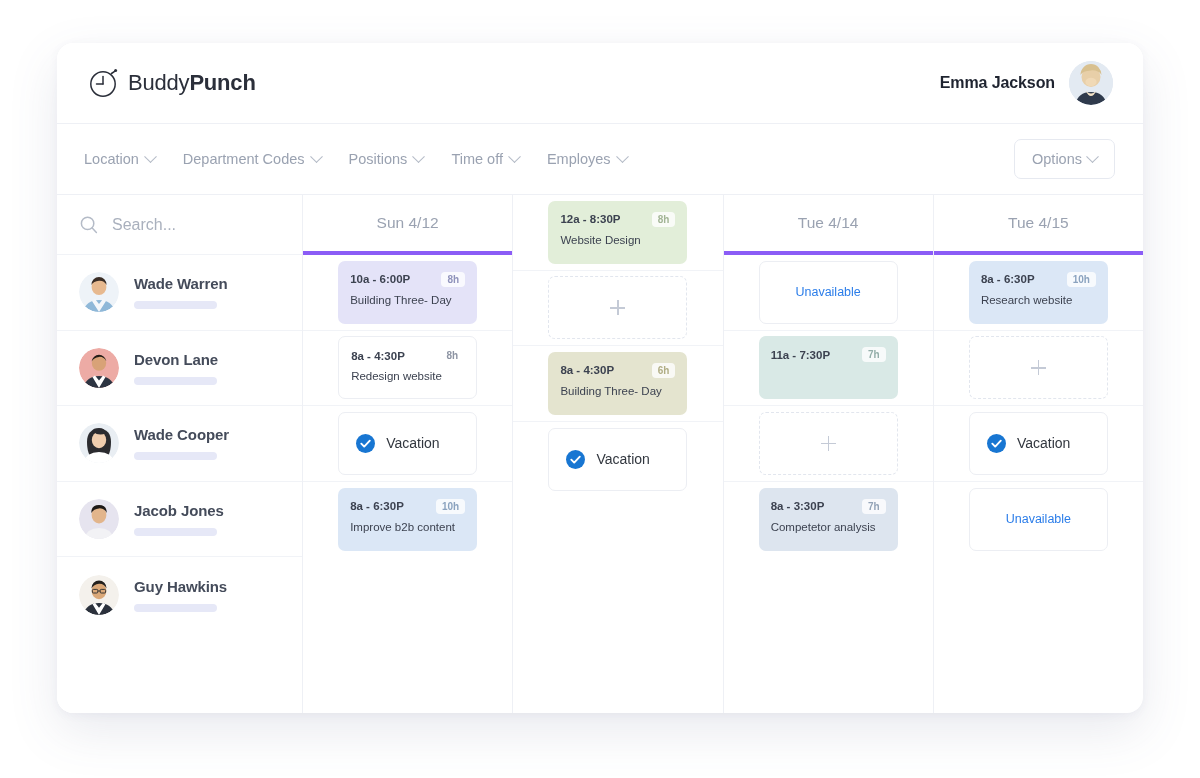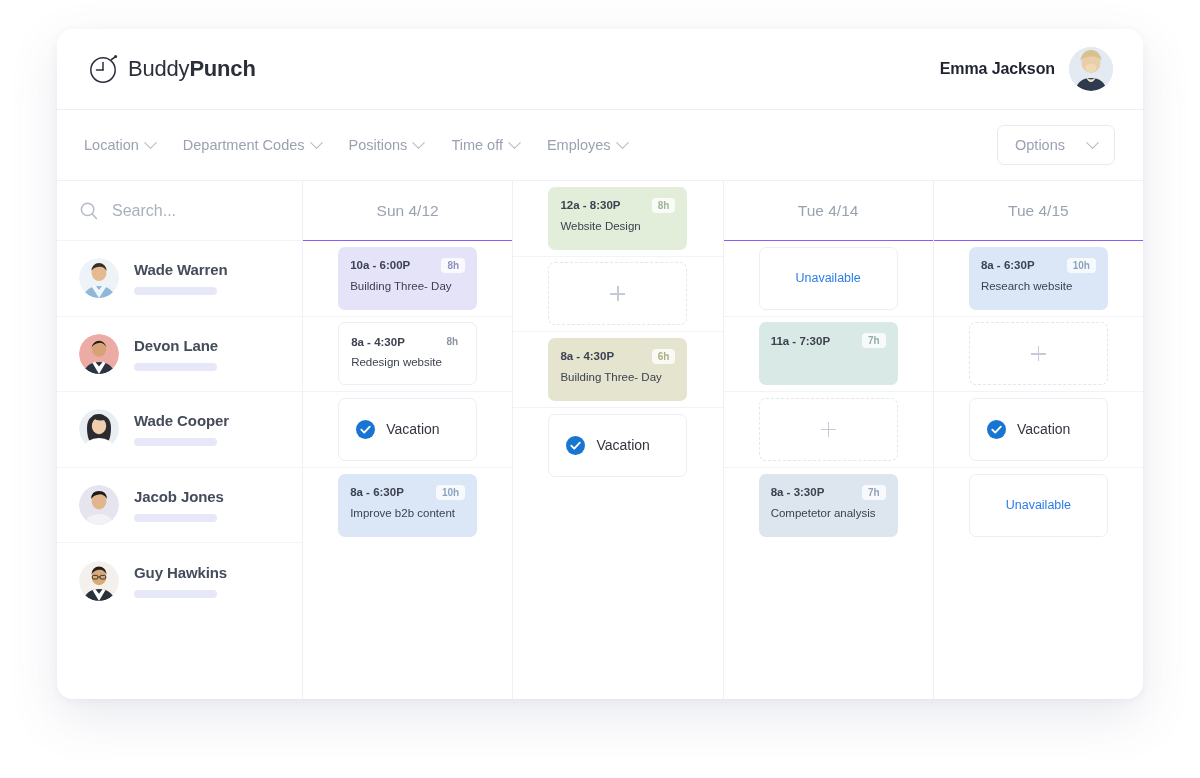--- a/index.html
+++ b/index.html
@@ -8,21 +8,21 @@
     width: 1200px;
     height: 778px;
     background: #ffffff;
     font-family: "Liberation Sans", sans-serif;
     overflow: hidden;
   }
 
   .app-window {
     position: absolute;
     left: 57px;
-    top: 29px;
+    top: 43px;
     width: 1086px;
     height: 670px;
     background: #ffffff;
     border-radius: 16px;
     box-shadow: 0 18px 50px rgba(84, 92, 130, 0.13), 0 2px 10px rgba(84,92,130,0.06);
     overflow: hidden;
     display: flex;
     flex-direction: column;
   }
 
@@ -96,21 +96,21 @@
   .chev {
     width: 9px; height: 9px;
     border-right: 1.6px solid #b4bbc7;
     border-bottom: 1.6px solid #b4bbc7;
     transform: rotate(45deg) translate(-2px,-2px);
     flex: 0 0 auto;
   }
   .options-btn {
     display: flex;
     align-items: center;
-    gap: 23px;
+    gap: 6px;
     font-size: 14.5px;
     color: #9aa2b1;
     border: 1px solid #e6e9f0;
     border-radius: 7px;
     padding: 11px 17px;
     background: #fff;
     cursor: pointer;
   }
 
   
@@ -187,21 +187,21 @@
   .day-col:last-child { border-right: none; }
 
   .day-head {
     height: 60px;
     flex: 0 0 60px;
     display: flex;
     align-items: center;
     justify-content: center;
     font-size: 15.5px;
     color: #9aa2b1;
-    border-bottom: 1px solid #8b5cf6;
+    border-bottom: 4px solid #8b5cf6;
     white-space: nowrap;
   }
   .day-head.today { color: #2b7de9; font-weight: 700; }
 
   .cell {
     height: 75.5px;
     flex: 0 0 75.5px;
     border-bottom: 1px solid #f1f3f7;
     display: flex;
     align-items: center;

